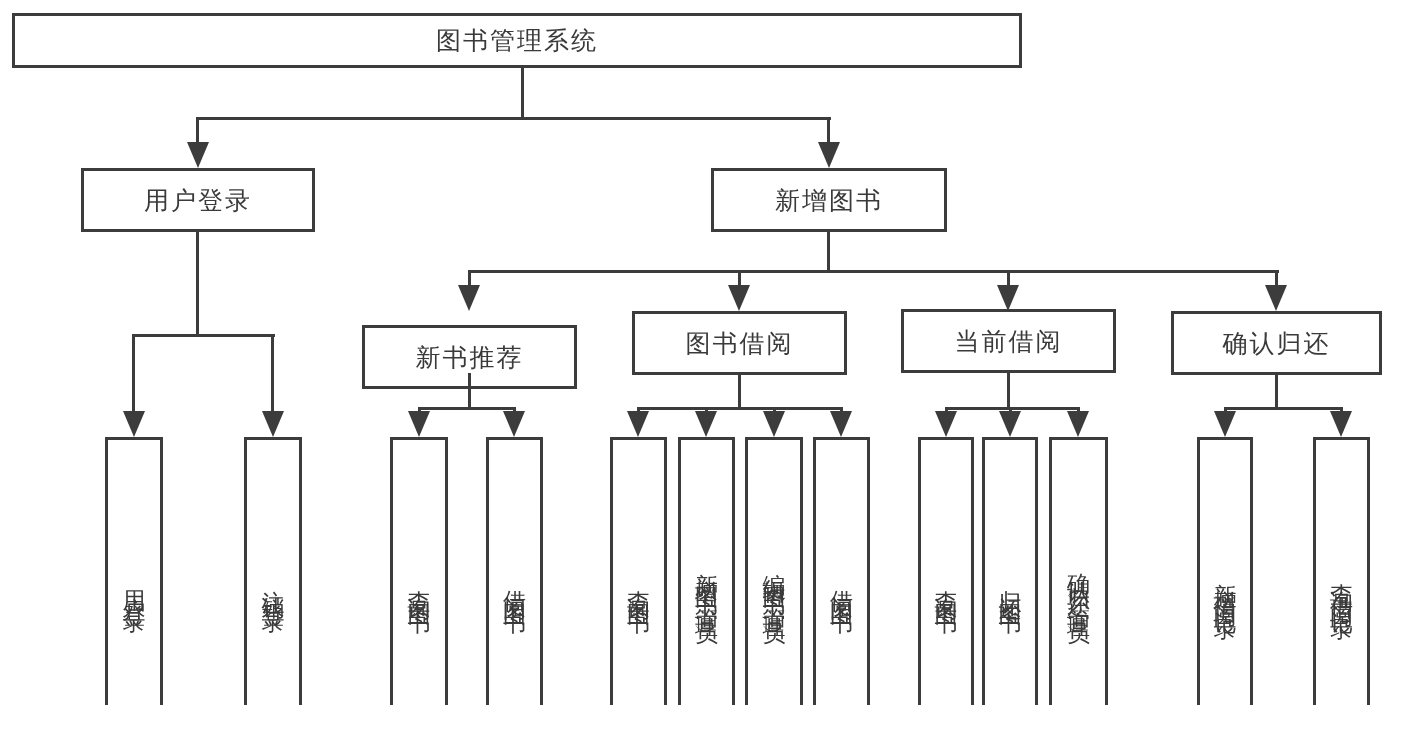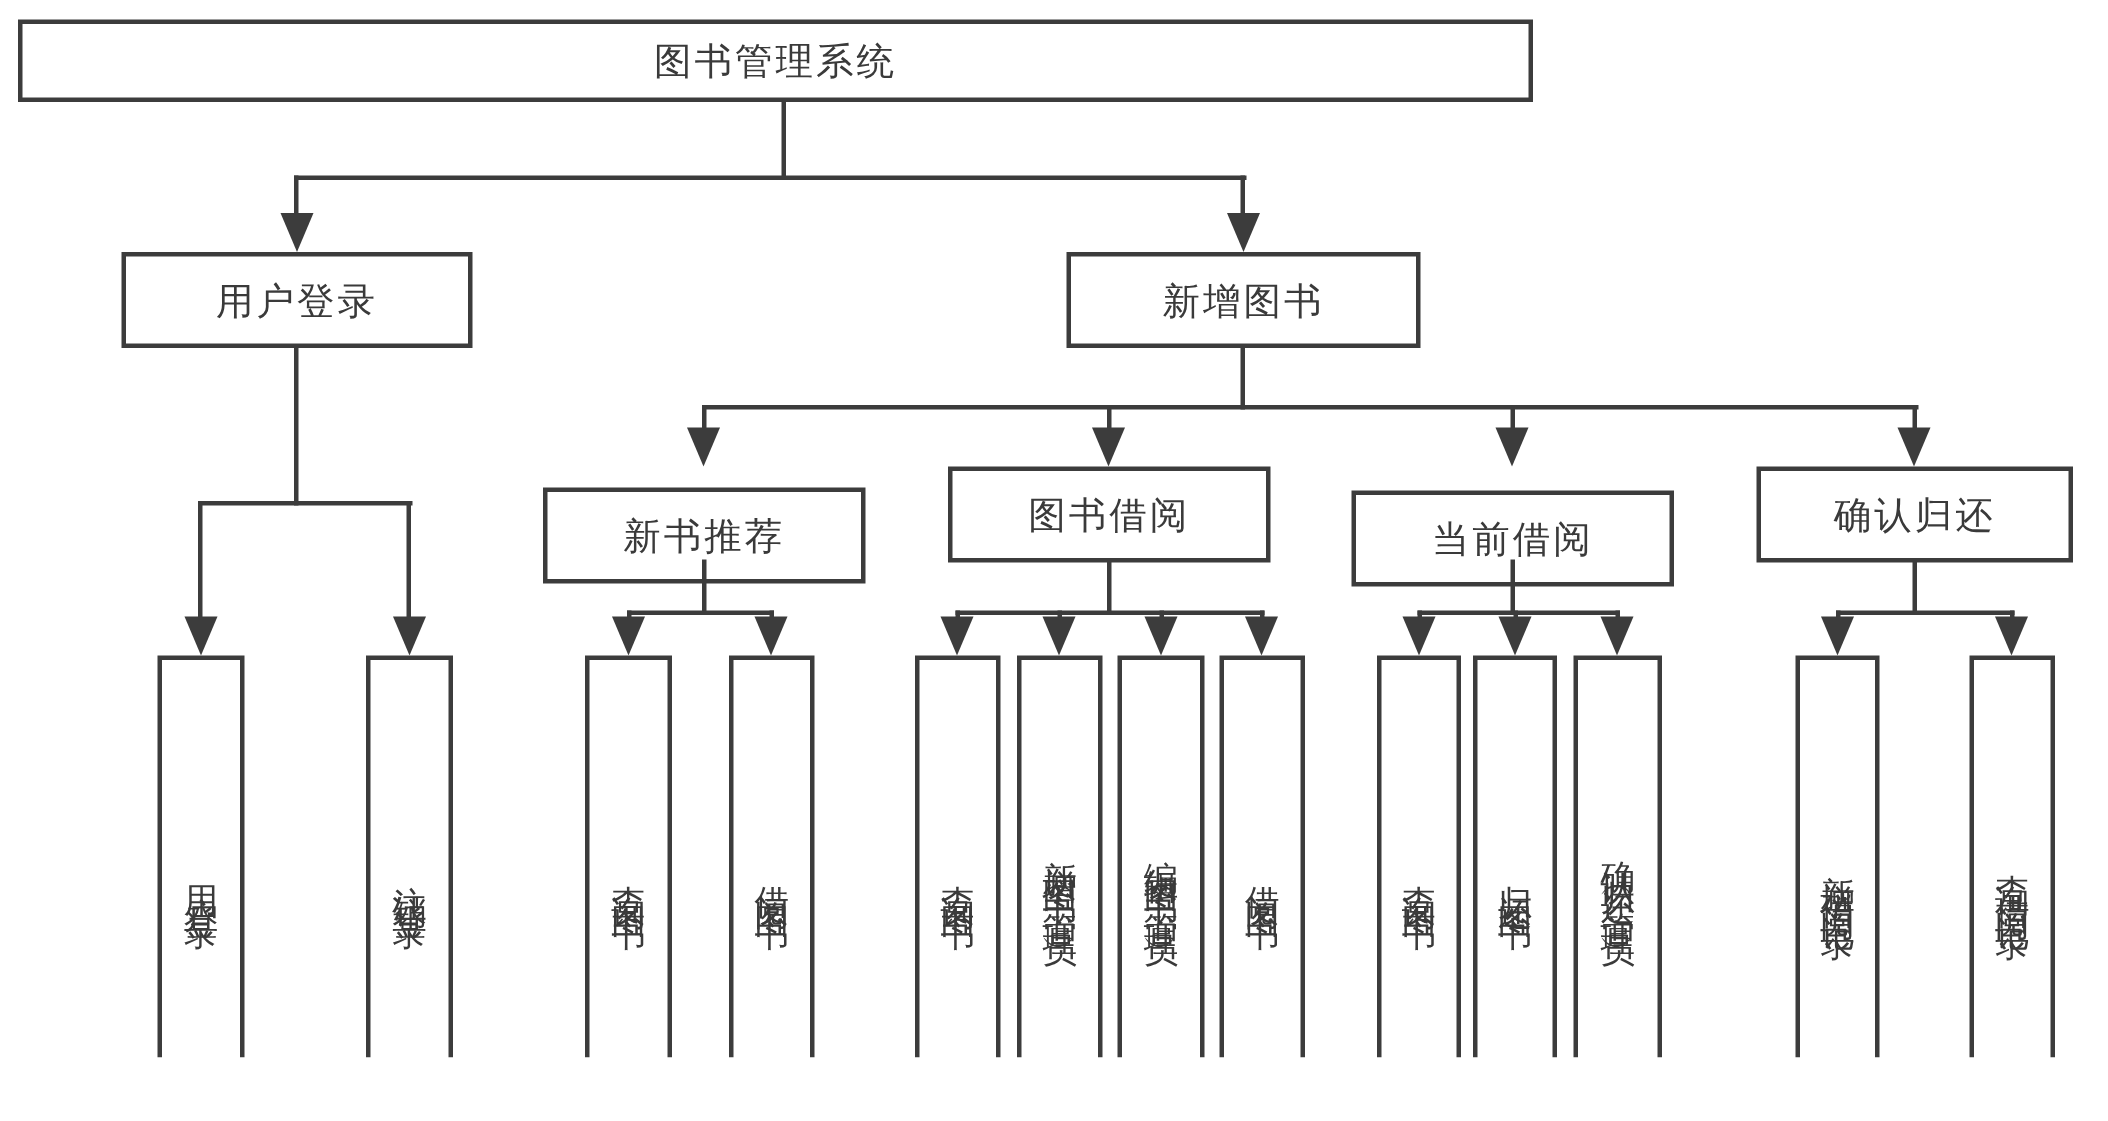--- a/index.html
+++ b/index.html
@@ -54,21 +54,21 @@
   <div class="node" style="left:711px;top:168px;width:236px;height:64px;">
     <span>新增图书</span>
   </div>
 
   <div class="node" style="left:362px;top:325px;width:215px;height:64px;">
     <span>新书推荐</span>
   </div>
   <div class="node" style="left:632px;top:311px;width:215px;height:64px;">
     <span>图书借阅</span>
   </div>
-  <div class="node" style="left:901px;top:327px;width:215px;height:64px;">
+  <div class="node" style="left:901px;top:309px;width:215px;height:64px;">
     <span>当前借阅</span>
   </div>
   <div class="node" style="left:1171px;top:311px;width:211px;height:64px;">
     <span>确认归还</span>
   </div>
 
   <div class="leaf" style="left:105px;width:58px;">
     <span class="vtext">用户登录</span>
   </div>
   <div class="leaf" style="left:244px;width:58px;">

